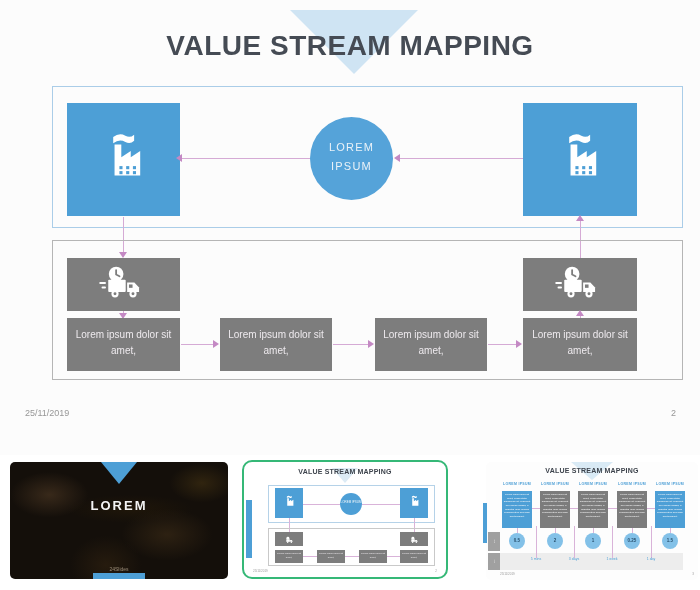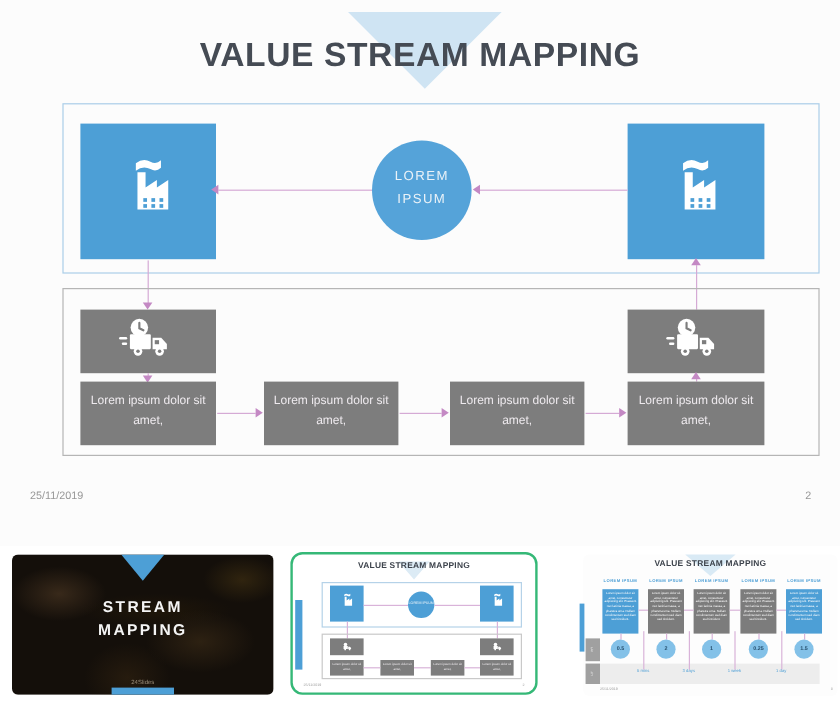--- a/index.html
+++ b/index.html
@@ -170,22 +170,21 @@
 
     <div class="abs meta" style="left:25px; top:408px;">25/11/2019</div>
     <div class="abs meta" style="right:24px; top:408px;">2</div>
   </div>
 
   <div>
 
     <div id="thumb1" class="thumb">
       <div class="abs" style="left:50%; margin-left:-18px; top:0; width:0; height:0; border-left:18px solid transparent; border-right:18px solid transparent; border-top:22px solid #4d9fd6;"></div>
       <div class="t1-title abs">
-        <div>STREAM</div>
-        <div>MAPPING</div>
+        <div>LOREM</div>
       </div>
       <div class="abs" style="left:0; top:104px; width:100%; text-align:center; font-size:5px; color:#9b8d79;">24Slides</div>
       <div class="abs" style="left:50%; margin-left:-26px; bottom:0; width:52px; height:6px; background:#4d9fd6;"></div>
     </div>
 
     <div id="thumb2" class="thumb">
       <div class="abs" style="left:50%; margin-left:-13px; top:6px; width:0; height:0; border-left:13px solid transparent; border-right:13px solid transparent; border-top:15px solid #dcebf5;"></div>
       <div class="abs mini-title" style="top:6px; font-size:7px; letter-spacing:0.2px;">VALUE STREAM MAPPING</div>
       <div class="abs" style="left:2px; top:38px; width:6px; height:58px; background:#4d9fd6;"></div>
 

